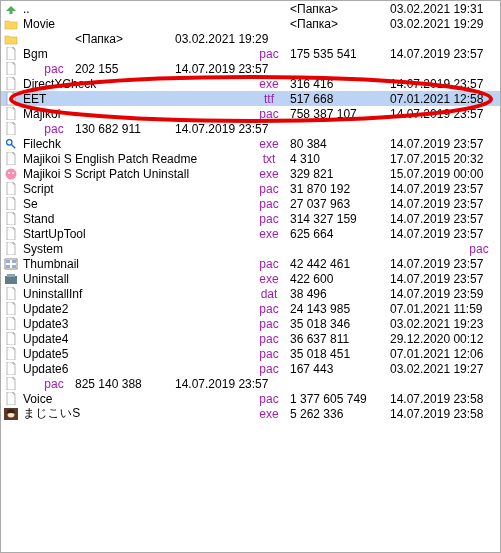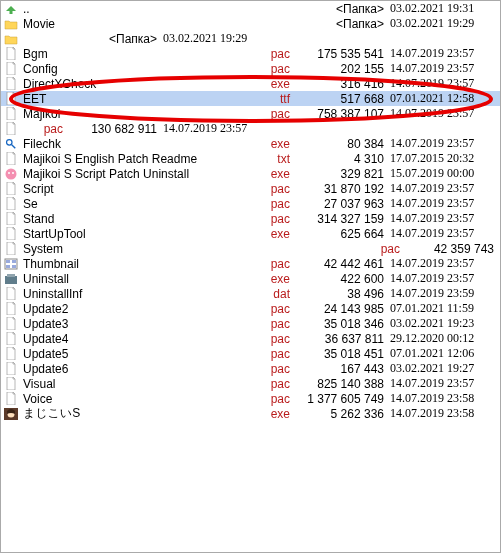--- a/index.html
+++ b/index.html
@@ -38,34 +38,34 @@
   }
   .name {
     flex: 1 1 auto;
     overflow: hidden;
     text-overflow: clip;
     padding-left: 2px;
     color: #000;
   }
   .ext {
     flex: 0 0 42px;
-    text-align: right;
-    color: #b91c1c;
+    text-align: center;
+    color: #a21caf;
+    margin-left: 12px;
   }
   .size {
     flex: 0 0 100px;
-    text-align: right;
+    text-align: left;
     color: #000;
     padding-right: 6px;
   }
   .date {
     flex: 0 0 110px;
     text-align: left;
     color: #000;
-    font-family: Liberation Serif, serif;
   }
   .annot {
     position: absolute;
     pointer-events: none;
   }
 </style>
 </head>
 <body>
 
 <div class="list" id="list">
@@ -114,21 +114,20 @@
       <span class="size">175 535 541</span>
       <span class="date">14.07.2019 23:57</span>
     </div>
     <div class="row">
       <span class="icon">
         <svg width="12" height="13" viewBox="0 0 12 13">
           <path d="M2 0 h6 l2 2 v11 h-8 z" fill="#fff" stroke="#999" stroke-width="0.7"></path>
           <path d="M8 0 v2 h2" fill="none" stroke="#999" stroke-width="0.7"></path>
         </svg>
       </span>
-      <span class="name">Config</span>
       <span class="ext">pac</span>
       <span class="size">202 155</span>
       <span class="date">14.07.2019 23:57</span>
     </div>
     <div class="row">
       <span class="icon">
         <svg width="12" height="13" viewBox="0 0 12 13">
           <path d="M2 0 h6 l2 2 v11 h-8 z" fill="#fff" stroke="#999" stroke-width="0.7"></path>
           <path d="M8 0 v2 h2" fill="none" stroke="#999" stroke-width="0.7"></path>
         </svg>
@@ -260,21 +259,20 @@
     </div>
     <div class="row">
       <span class="icon">
         <svg width="12" height="13" viewBox="0 0 12 13">
           <path d="M2 0 h6 l2 2 v11 h-8 z" fill="#fff" stroke="#999" stroke-width="0.7"></path>
           <path d="M8 0 v2 h2" fill="none" stroke="#999" stroke-width="0.7"></path>
         </svg>
       </span>
       <span class="name">System</span>
       <span class="ext">pac</span>
-      <span class="size">42 359 743</span>
     </div>
     <div class="row">
       <span class="icon">
         <svg width="14" height="12" viewBox="0 0 14 12">
           <rect x="1" y="1" width="12" height="10" fill="#fff" stroke="#888"></rect>
           <rect x="2" y="2" width="4" height="3" fill="#9ad"></rect>
           <rect x="8" y="2" width="4" height="3" fill="#9ad"></rect>
           <rect x="2" y="7" width="4" height="3" fill="#9ad"></rect>
           <rect x="8" y="7" width="4" height="3" fill="#9ad"></rect>
         </svg>
@@ -368,21 +366,20 @@
       <span class="size">167 443</span>
       <span class="date">03.02.2021 19:27</span>
     </div>
     <div class="row">
       <span class="icon">
         <svg width="12" height="13" viewBox="0 0 12 13">
           <path d="M2 0 h6 l2 2 v11 h-8 z" fill="#fff" stroke="#999" stroke-width="0.7"></path>
           <path d="M8 0 v2 h2" fill="none" stroke="#999" stroke-width="0.7"></path>
         </svg>
       </span>
-      <span class="name">Visual</span>
       <span class="ext">pac</span>
       <span class="size">825 140 388</span>
       <span class="date">14.07.2019 23:57</span>
     </div>
     <div class="row">
       <span class="icon">
         <svg width="12" height="13" viewBox="0 0 12 13">
           <path d="M2 0 h6 l2 2 v11 h-8 z" fill="#fff" stroke="#999" stroke-width="0.7"></path>
           <path d="M8 0 v2 h2" fill="none" stroke="#999" stroke-width="0.7"></path>
         </svg>

